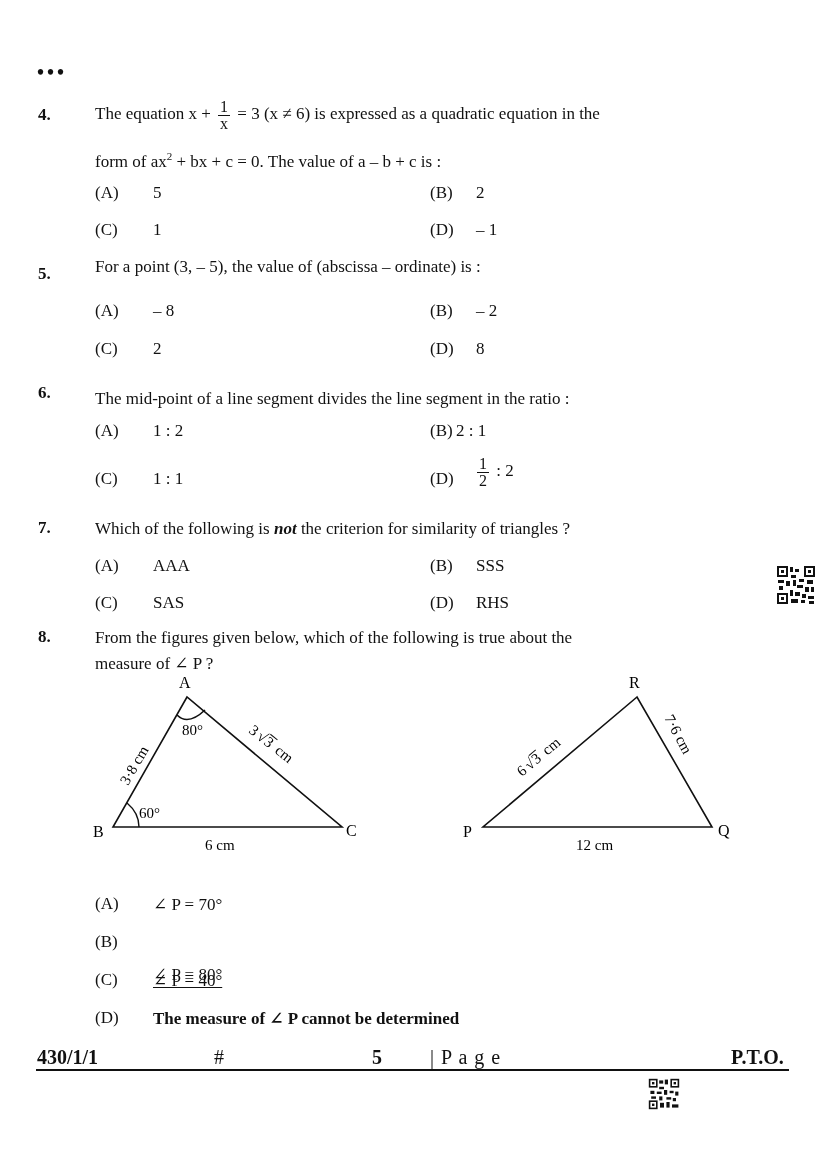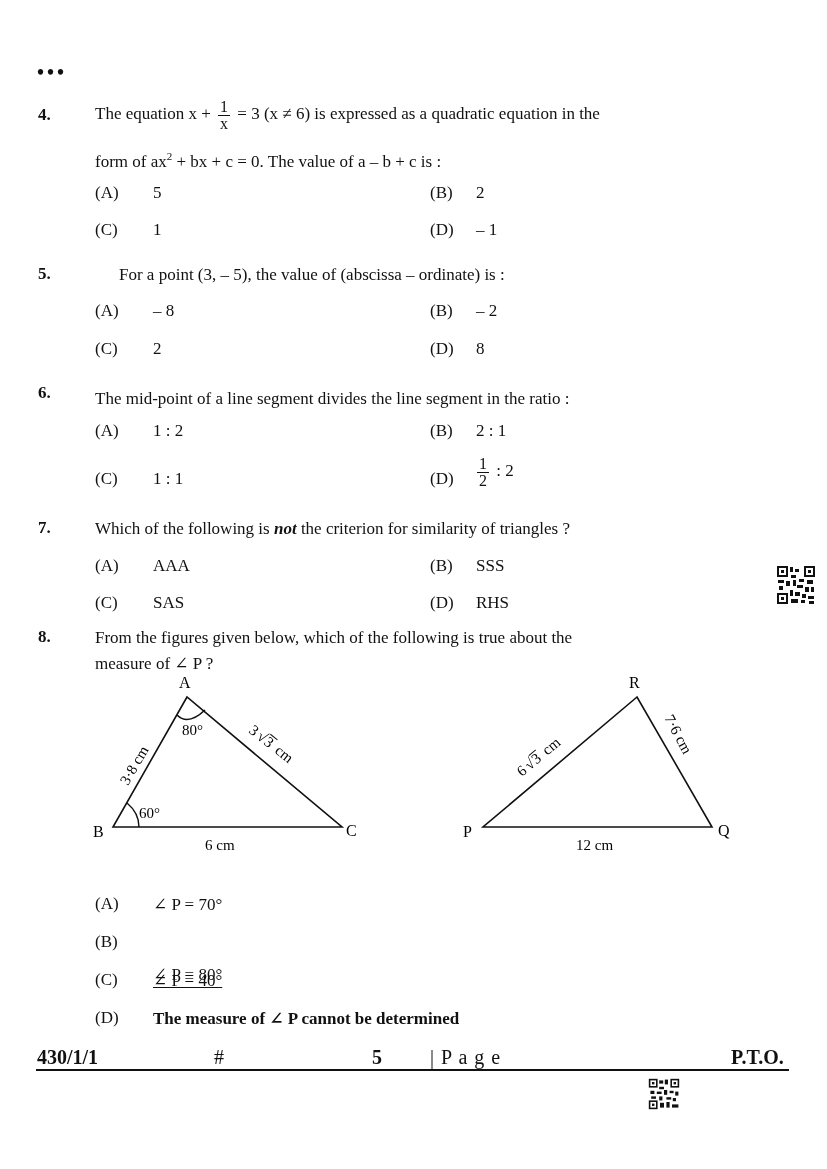--- a/index.html
+++ b/index.html
@@ -42,38 +42,38 @@
   <div class="opt-label" style="left:430px; top:183px;">(B)</div>
   <div class="opt-val" style="left:476px; top:183px;">2</div>
   <div class="opt-label" style="left:95px; top:220px;">(C)</div>
   <div class="opt-val" style="left:153px; top:220px;">1</div>
   <div class="opt-label" style="left:430px; top:220px;">(D)</div>
   <div class="opt-val" style="left:476px; top:220px;">– 1</div>
 </div>
 
 <div>
   <div class="qnum" style="top:264px;">5.</div>
-  <div class="qtext" style="top:264px;margin-left:24px;">For a point (3, – 5), the value of (abscissa – ordinate) is :</div>
+  <div class="qtext" style="top:256px;">For a point (3, – 5), the value of (abscissa – ordinate) is :</div>
   <div class="opt-label" style="left:95px; top:301px;">(A)</div>
   <div class="opt-val" style="left:153px; top:301px;">– 8</div>
   <div class="opt-label" style="left:430px; top:301px;">(B)</div>
   <div class="opt-val" style="left:476px; top:301px;">– 2</div>
   <div class="opt-label" style="left:95px; top:339px;">(C)</div>
   <div class="opt-val" style="left:153px; top:339px;">2</div>
   <div class="opt-label" style="left:430px; top:339px;">(D)</div>
   <div class="opt-val" style="left:476px; top:339px;">8</div>
 </div>
 
 <div>
   <div class="qnum" style="top:383px;">6.</div>
   <div class="qtext" style="top:388px;">The mid-point of a line segment divides the line segment in the ratio :</div>
   <div class="opt-label" style="left:95px; top:421px;">(A)</div>
   <div class="opt-val" style="left:153px; top:421px;">1 : 2</div>
   <div class="opt-label" style="left:430px; top:421px;">(B)</div>
-  <div class="opt-val" style="left:476px; top:421px;">2 : 1</div>
+  <div class="opt-val" style="left:456px; top:421px;">2 : 1</div>
   <div class="opt-label" style="left:95px; top:469px;">(C)</div>
   <div class="opt-val" style="left:153px; top:469px;">1 : 1</div>
   <div class="opt-label" style="left:430px; top:469px;">(D)</div>
   <div class="opt-val" style="left:474px; top:456px; font-size:17px;">
     <span class="frac"><span class="num">1</span><span class="den">2</span></span>
     <span>: 2</span>
   </div>
 </div>
 
 <div>

